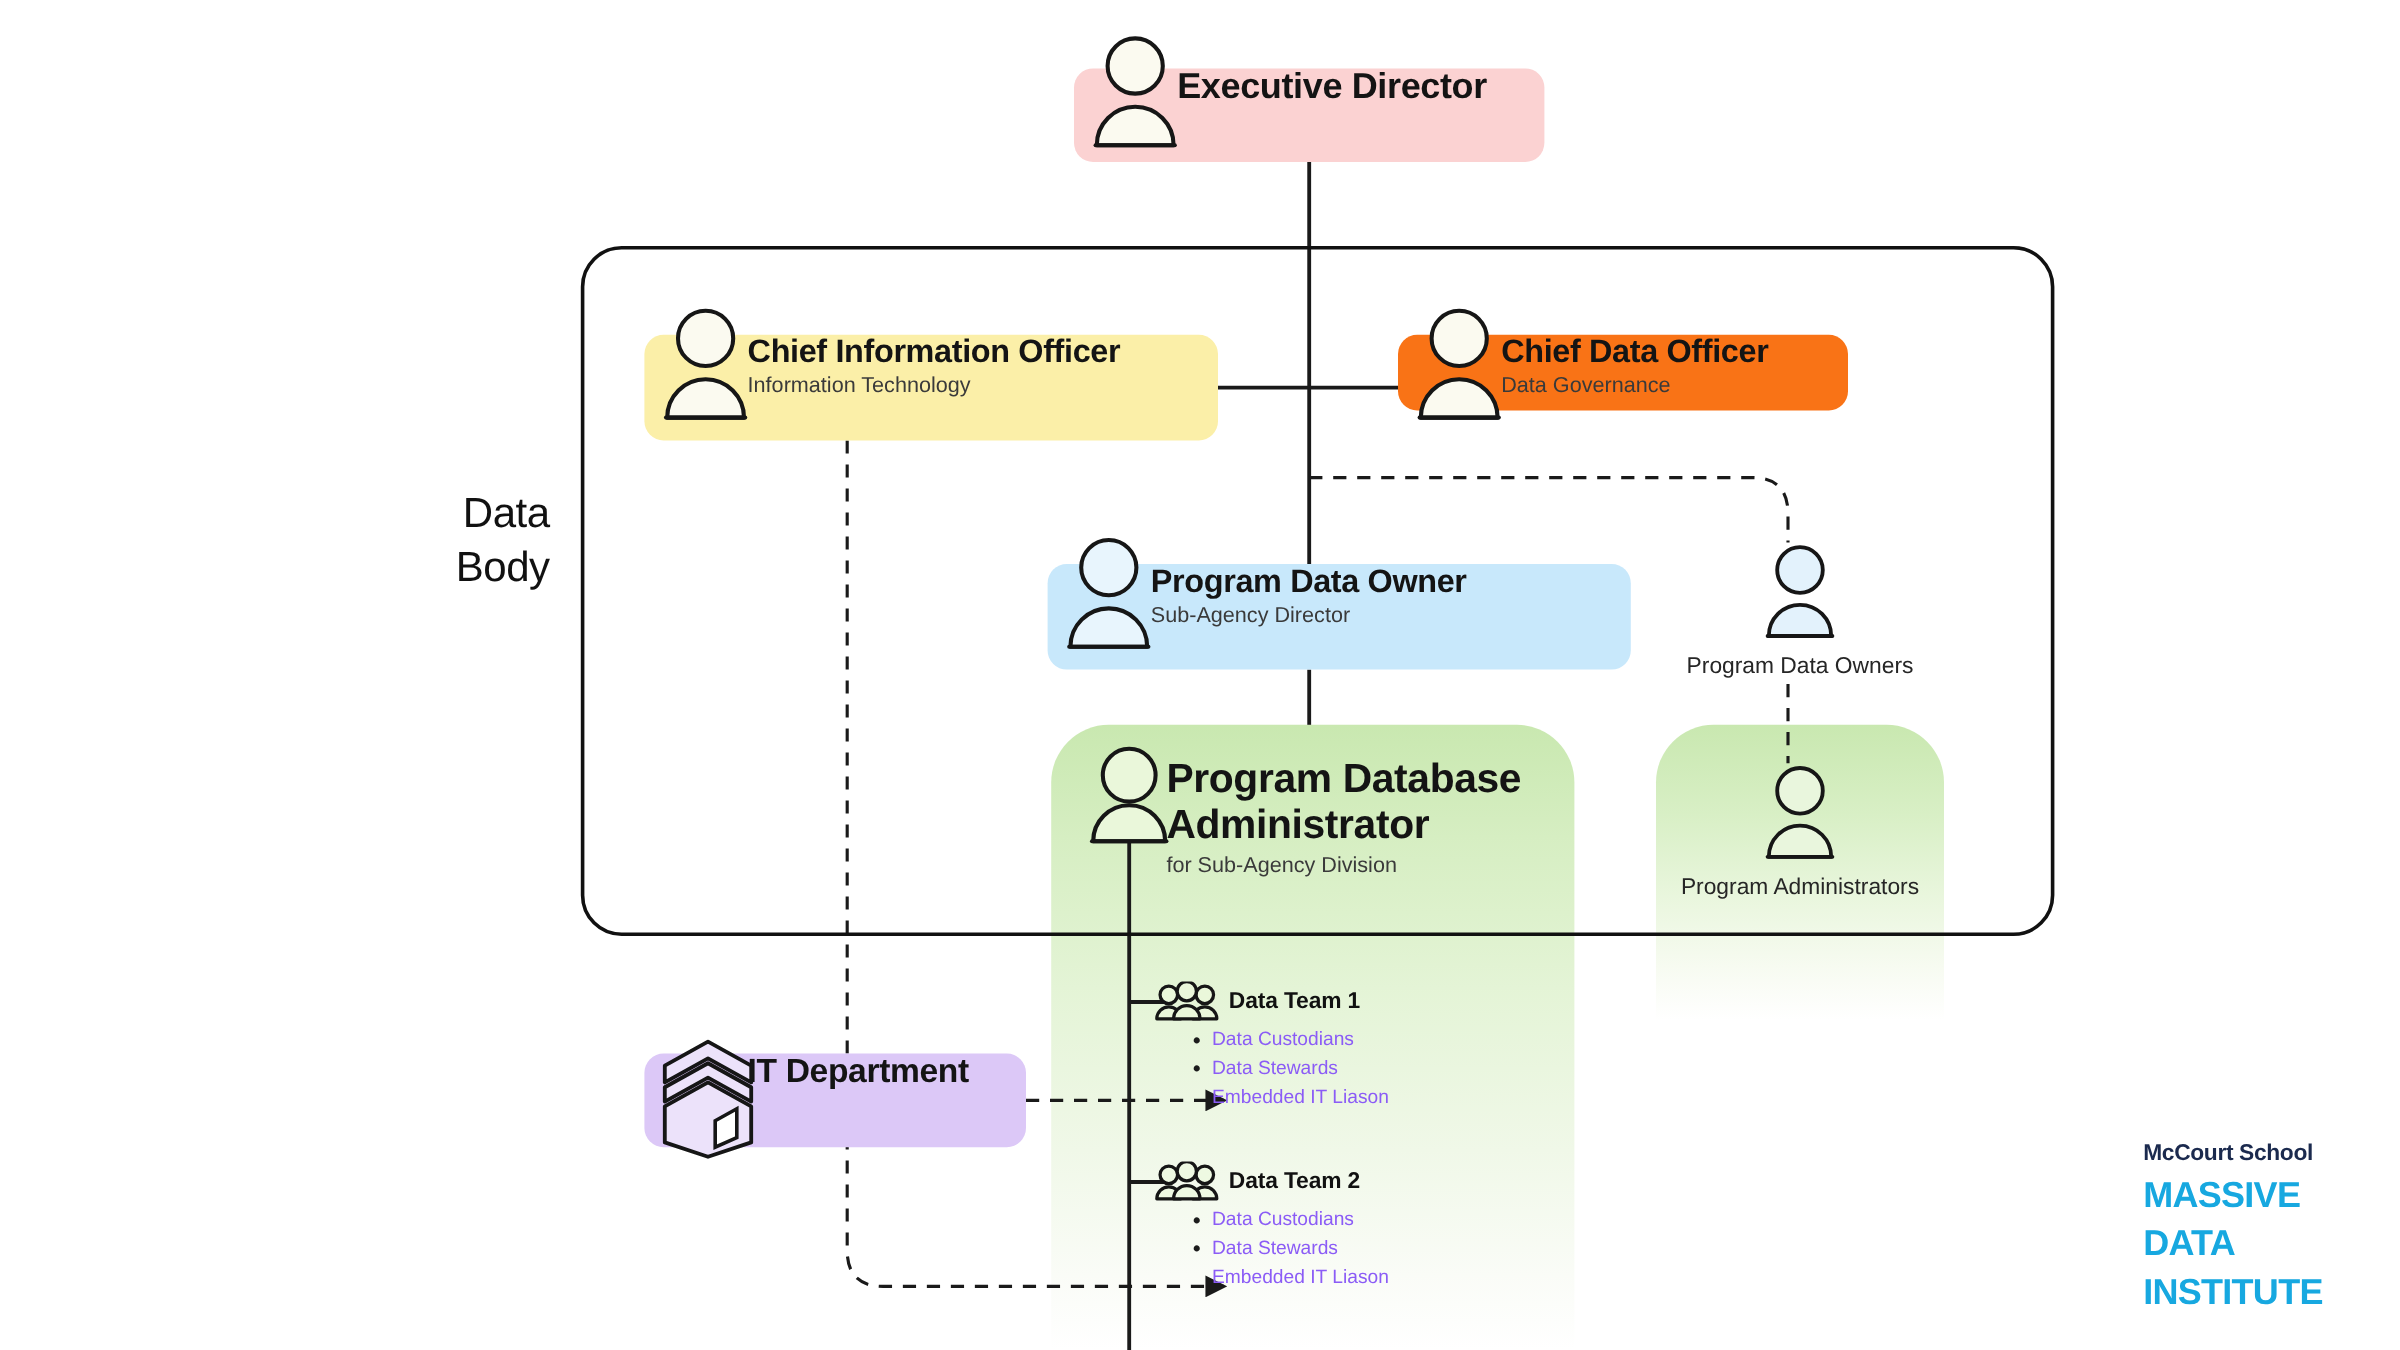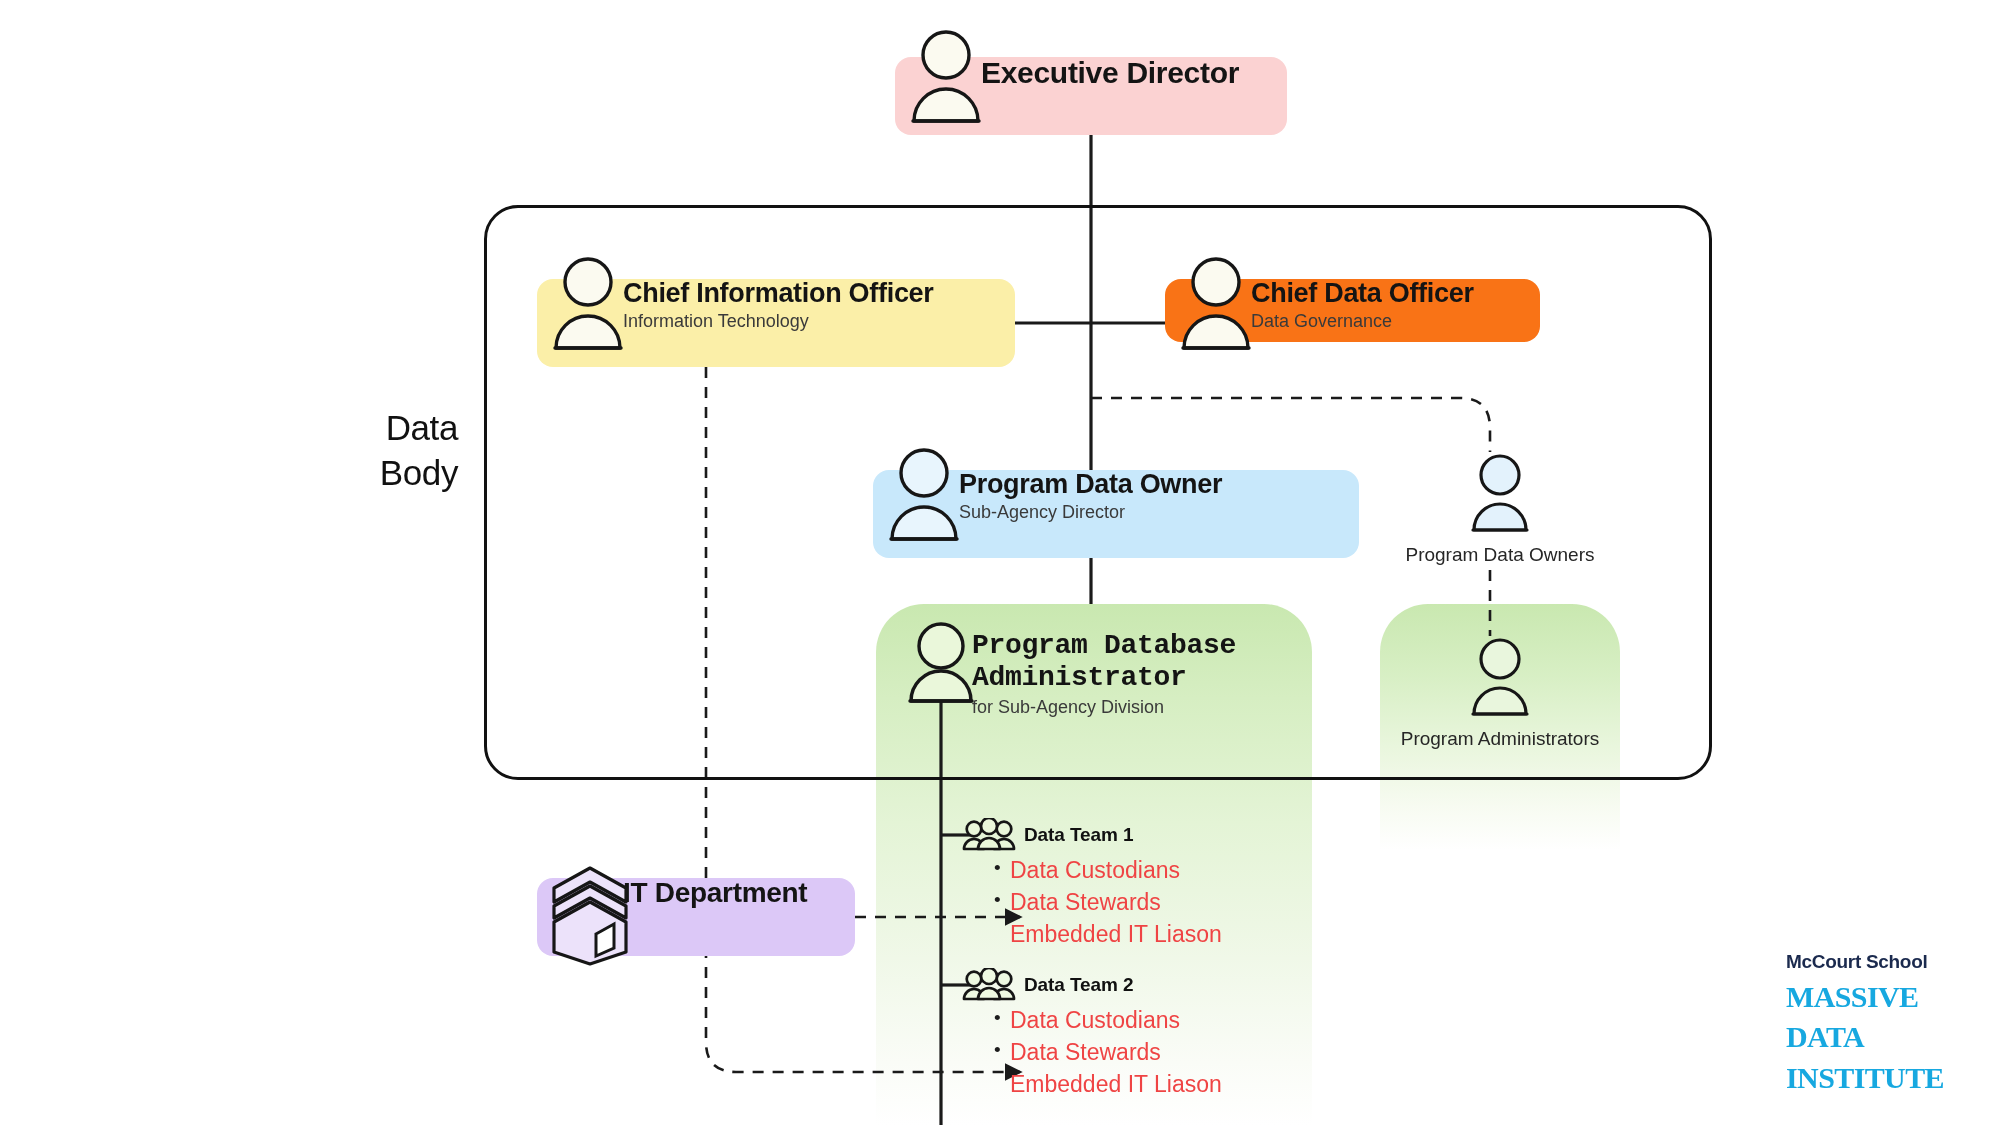--- a/index.html
+++ b/index.html
@@ -48,21 +48,21 @@
 
   #cdo{left:1165px;top:279px;width:375px;height:63px;background:#f97316;padding-left:86px;}
   #cdo .title{font-size:27px;}
   #cdo .sub{font-size:18px;margin-top:5px;}
 
   #pdo{left:873px;top:470px;width:486px;height:88px;background:#c8e8fb;padding-left:86px;}
   #pdo .title{font-size:27px;}
   #pdo .sub{font-size:18px;margin-top:5px;}
 
   #pdba{left:900px;top:630px;width:420px;height:110px;background:transparent;padding-left:72px;}
-  #pdba .title{font-size:28px;line-height:1.13;font-family:Liberation Mono, monospace;}
+  #pdba .title{font-size:34px;line-height:1.13;}
   #pdba .sub{font-size:18px;margin-top:5px;}
 
   #itdept{left:537px;top:878px;width:318px;height:78px;background:#dcc8f7;padding-left:86px;}
   #itdept .title{font-size:28px;}
 
   
   .av-person{position:absolute;z-index:4;}
 
   
   .colnode{position:absolute;z-index:3;text-align:center;width:260px;}
@@ -87,27 +87,27 @@
     color:#111;letter-spacing:-0.4px;font-weight:400;
   }
 
   
   .team{position:absolute;z-index:4;}
   #team1{left:962px;top:818px;}
   #team2{left:962px;top:968px;}
   .team .thead{display:flex;align-items:center;height:34px;}
   .team .tname{font-size:19px;font-weight:700;color:#111;margin-left:8px;letter-spacing:-0.1px;}
   .team ul{list-style:none;margin:6px 0 0 0;padding:0 0 0 48px;}
-  .team li{font-size:23px;color:#ef4444;line-height:1.12;margin-bottom:6px;position:relative;}
+  .team li{font-size:16px;color:#8b5cf6;line-height:1.12;margin-bottom:6px;position:relative;}
   .team li.bullet:before{content:"•";position:absolute;left:-16px;top:-1px;font-size:19px;color:#1c1c1c;}
 
   
   #logo{position:absolute;z-index:6;left:1786px;top:952px;width:200px;}
   #logo .mcc{font-size:19px;font-weight:700;color:#1b2a4e;letter-spacing:-0.3px;line-height:1.1;}
-  #logo .mdi{font-size:30px;font-weight:700;color:#17a8e0;line-height:1.12;letter-spacing:-0.6px;margin-top:7px;font-family:Liberation Serif, serif;}
+  #logo .mdi{font-size:30px;font-weight:700;color:#17a8e0;line-height:1.12;letter-spacing:-0.6px;margin-top:7px;}
 </style>
 </head>
 <body>
 
 <div id="stage">
 
   <div class="greenpanel" id="panel-main"></div>
   <div class="greenpanel" id="panel-side"></div>
 
   <svg id="wires" viewBox="0 0 2000 1125">

